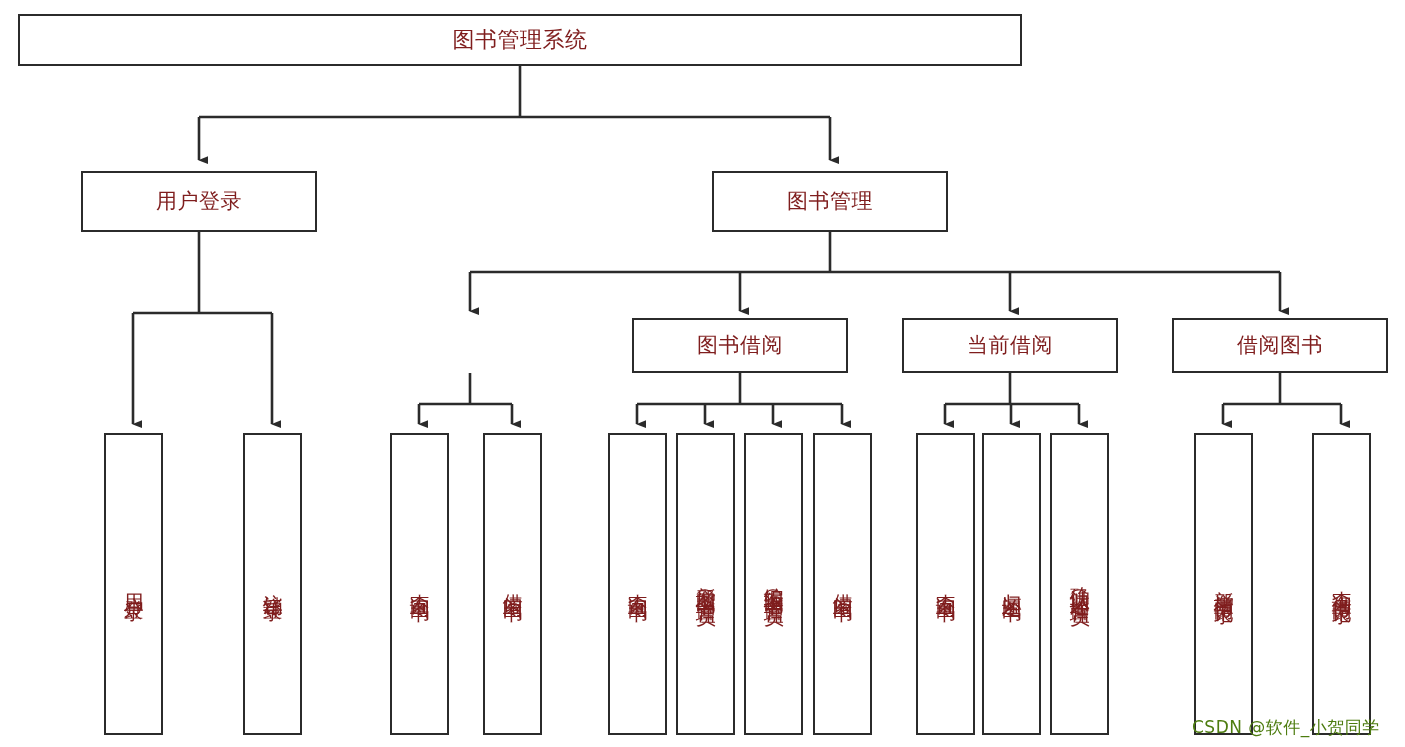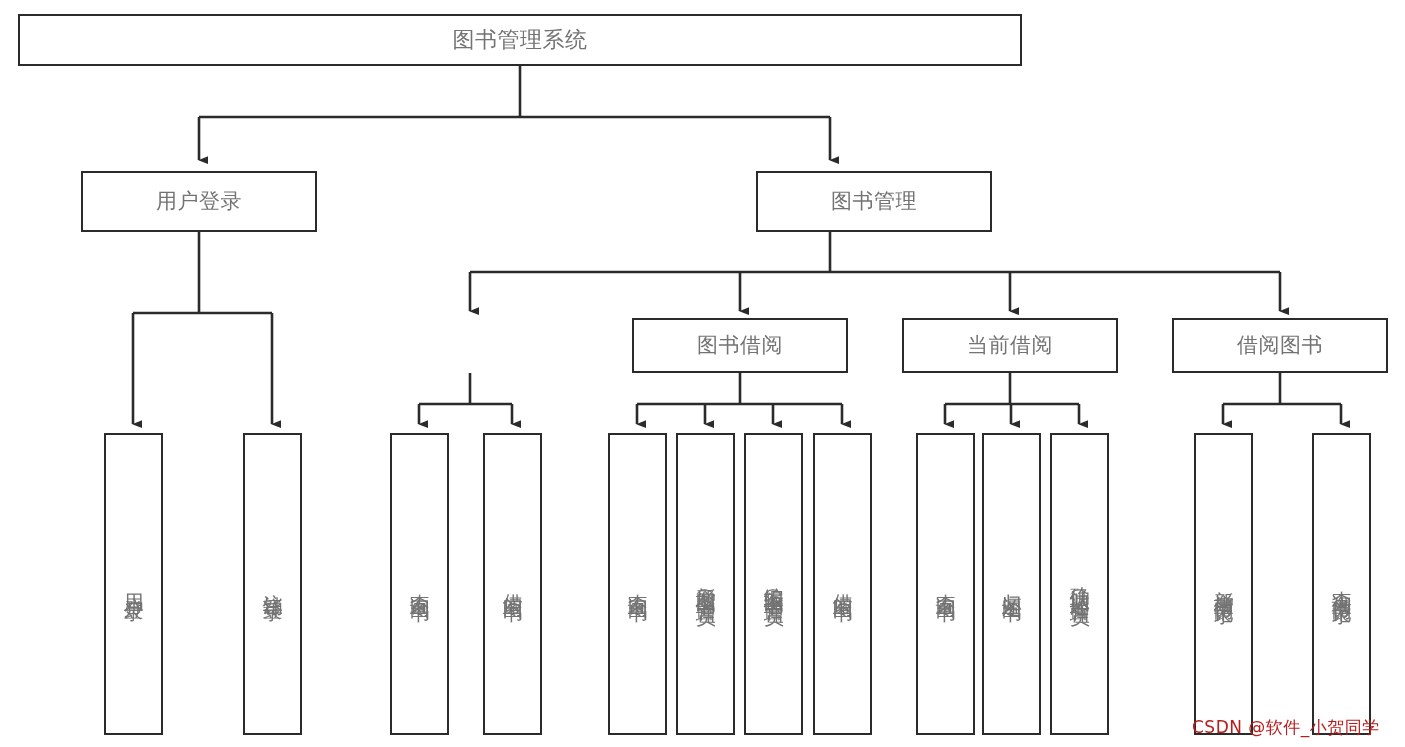--- a/index.html
+++ b/index.html
@@ -29,39 +29,39 @@
     position: absolute;
     box-sizing: border-box;
     border: 2px solid #2b2b2b;
     background: #ffffff;
     display: flex;
     align-items: center;
     justify-content: center;
     z-index: 2;
   }
   .node-label {
-    color: #737373;
+    color: #7f1d1d;
     font-size: 21px;
     line-height: 1.08;
     letter-spacing: 0.5px;
     white-space: nowrap;
   }
   .node.vertical .node-label {
     writing-mode: vertical-rl;
     text-orientation: upright;
     letter-spacing: 3px;
     font-size: 20px;
   }
   .node.root .node-label { font-size: 22px; }
   .node.level2 .node-label { font-size: 21px; }
   .node.level3 .node-label { font-size: 21px; }
   .watermark {
     position: absolute;
     z-index: 5;
-    color: #b91c1c;
+    color: #4d7c0f;
     font-size: 17px;
     letter-spacing: 0.5px;
     white-space: nowrap;
     user-select: none;
   }
 </style>
 </head>
 <body>
 
 <div id="diagram-root">
@@ -117,21 +117,21 @@
     </g>
   </svg>
 
   <div class="node root" style="left:18px; top:14px; width:1004px; height:52px;">
     <span class="node-label">图书管理系统</span>
   </div>
 
   <div class="node level2" style="left:81px; top:171px; width:236px; height:61px;">
     <span class="node-label">用户登录</span>
   </div>
-  <div class="node level2" style="left:712px; top:171px; width:236px; height:61px;margin-left:44px;">
+  <div class="node level2" style="left:712px; top:171px; width:236px; height:61px;">
     <span class="node-label">图书管理</span>
   </div>
 
   <div class="node level3" style="left:632px; top:318px; width:216px; height:55px;">
     <span class="node-label">图书借阅</span>
   </div>
   <div class="node level3" style="left:902px; top:318px; width:216px; height:55px;">
     <span class="node-label">当前借阅</span>
   </div>
   <div class="node level3" style="left:1172px; top:318px; width:216px; height:55px;">

